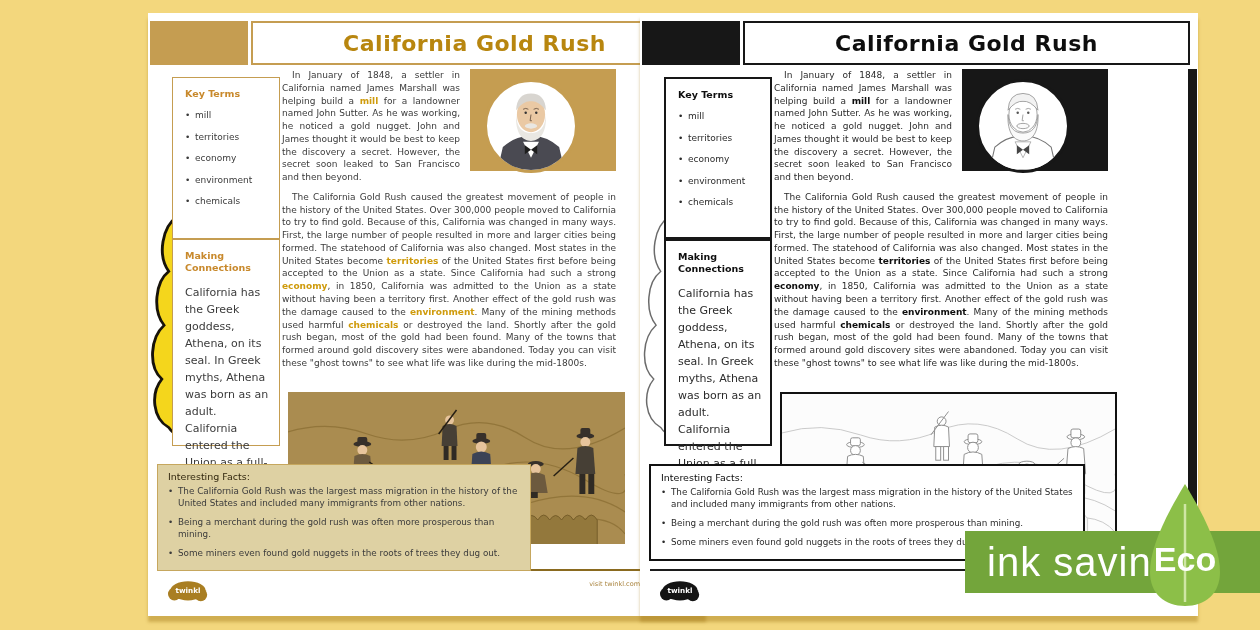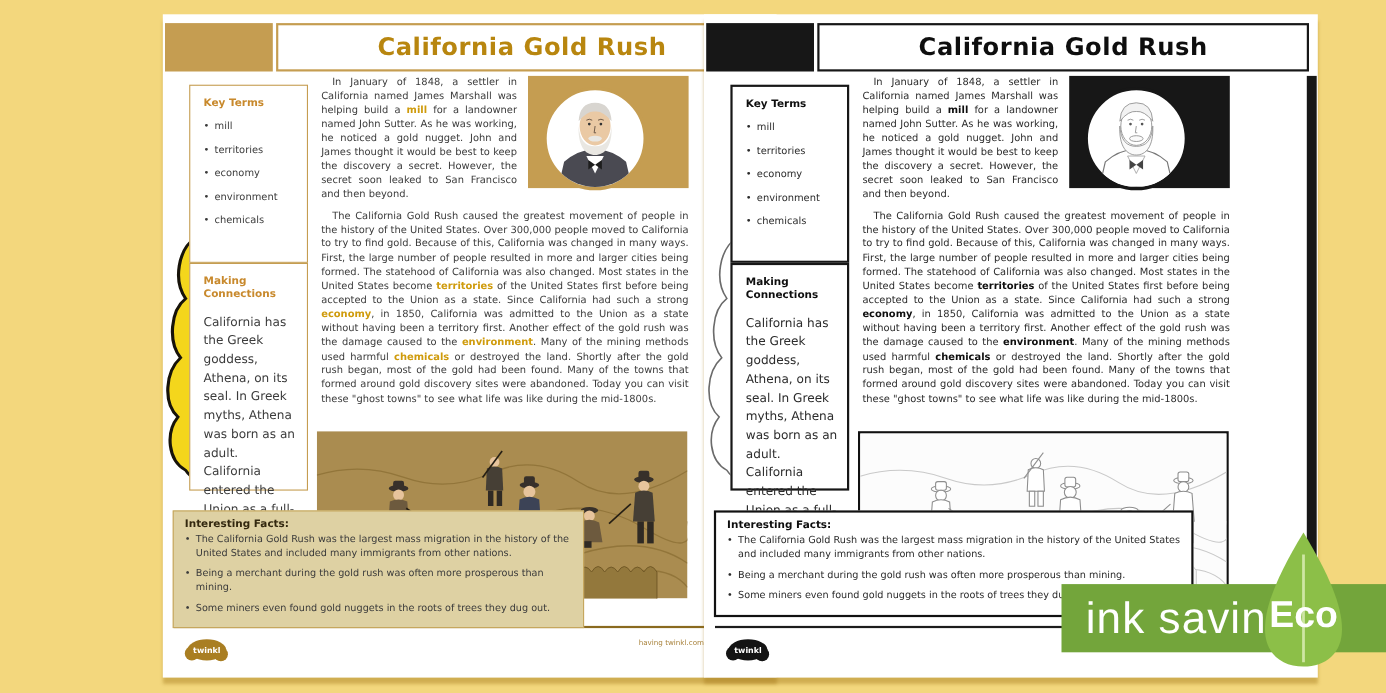--- a/index.html
+++ b/index.html
@@ -62,21 +62,21 @@
     border:var(--box-bw) solid var(--accent);box-sizing:border-box;padding:10px 8px 8px 12px;}
   .key-terms{top:64px;height:162px;}
   .making-connections{top:226px;height:207px;}
   .box-heading{font-weight:bold;font-size:9.5px;line-height:1.3;color:var(--heading-color);}
   .terms-list{list-style:none;margin:10px 0 0;padding:0;}
   .terms-list li{position:relative;padding-left:10px;margin-bottom:11.5px;font-size:9px;color:var(--text);}
   .terms-list li::before{content:"•";position:absolute;left:0;top:0;color:var(--text);}
   .mc-body{margin:9px 0 0;font-size:11px;line-height:1.55;color:var(--text);}
 
   
-  .text-col{position:absolute;left:144px;top:56px;width:334px;z-index:1;}
+  .text-col{position:absolute;left:134px;top:56px;width:334px;z-index:1;}
   .para{margin:0 0 7px;text-indent:10px;text-align:justify;font-size:9px;line-height:1.42;color:var(--text);}
   .kw{color:var(--kw-color);font-weight:bold;}
 
   .portrait-wrap{float:right;width:146px;height:102px;margin:0 0 4px 10px;position:relative;}
   .portrait-bg{position:absolute;inset:0;background:var(--accent);}
   .portrait-circle{position:absolute;left:14px;top:10px;width:88px;height:88px;border-radius:50%;
     border:3px solid var(--accent);background:#fff;overflow:hidden;}
   .color-page .p-skin{fill:#eac9a4;stroke:none;}
   .color-page .p-hair{fill:#d8d5d0;stroke:none;}
   .color-page .p-beard{fill:#e9e7e2;stroke:none;}
@@ -111,21 +111,21 @@
   .bw-page .m-rocks{fill:#f6f6f6;stroke:#c2c2c2;stroke-width:.8;}
   .bw-page .m-head,.bw-page .m-hat,.bw-page .m-body1,.bw-page .m-body2,
   .bw-page .m-body3,.bw-page .m-body4,.bw-page .m-pants{fill:#fff;stroke:#8e8e8e;stroke-width:1;}
   .bw-page .m-tool{stroke:#8e8e8e;stroke-width:1;fill:none;}
 
   
   .facts{position:absolute;left:9px;top:451px;width:374px;min-height:86px;z-index:3;
     box-sizing:border-box;padding:6px 10px 4px;}
   .color-page .facts{background:#ded1a3;border:1px solid #c6a75e;}
   .bw-page .facts{background:#fff;border:2px solid #111;width:436px;min-height:92px;}
-  .facts-heading{font-weight:bold;font-size:9.5px;color:var(--strong);margin-bottom:3px;}
+  .facts-heading{font-weight:normal;font-size:9.5px;color:var(--strong);margin-bottom:3px;}
   .facts-list{list-style:none;margin:0;padding:0;}
   .facts-list li{position:relative;padding-left:10px;margin-bottom:6.5px;font-size:8.8px;line-height:1.4;color:var(--text);}
   .facts-list li::before{content:"•";position:absolute;left:0;top:0;color:var(--text);}
 
   
   .footer-line{position:absolute;left:10px;right:10px;top:556px;height:2px;background:var(--footer-line);}
   .logo-left{position:absolute;left:16px;top:562px;width:48px;height:30px;}
   .logo-right{position:absolute;right:24px;top:558px;width:38px;height:24px;}
   .logo-fill{fill:var(--logo);}
   .logo-text{fill:#fff;font-size:9px;font-weight:bold;font-family:"DejaVu Sans",sans-serif;}
@@ -272,21 +272,21 @@
     </ul>
   </div>
 
   <div class="footer-line"></div>
   <svg class="logo-left" viewBox="0 0 60 36">
     <ellipse class="logo-fill" cx="30" cy="19" rx="22" ry="12"></ellipse>
     <circle class="logo-fill" cx="13" cy="23" r="8"></circle>
     <circle class="logo-fill" cx="46" cy="24" r="8"></circle>
     <text class="logo-text" x="30" y="22" text-anchor="middle">twinkl</text>
   </svg>
-  <div class="visit">having twinkl.com</div>
+  <div class="visit">visit twinkl.com</div>
   <svg class="logo-right" viewBox="0 0 60 36">
     <ellipse class="logo-fill" cx="30" cy="19" rx="22" ry="12"></ellipse>
     <circle class="logo-fill" cx="13" cy="23" r="8"></circle>
     <circle class="logo-fill" cx="46" cy="24" r="8"></circle>
     <text class="logo-text" x="30" y="22" text-anchor="middle">twinkl</text>
   </svg>
   <span class="pencil">✎</span>
 </div>
 
 <div class="page bw-page">

